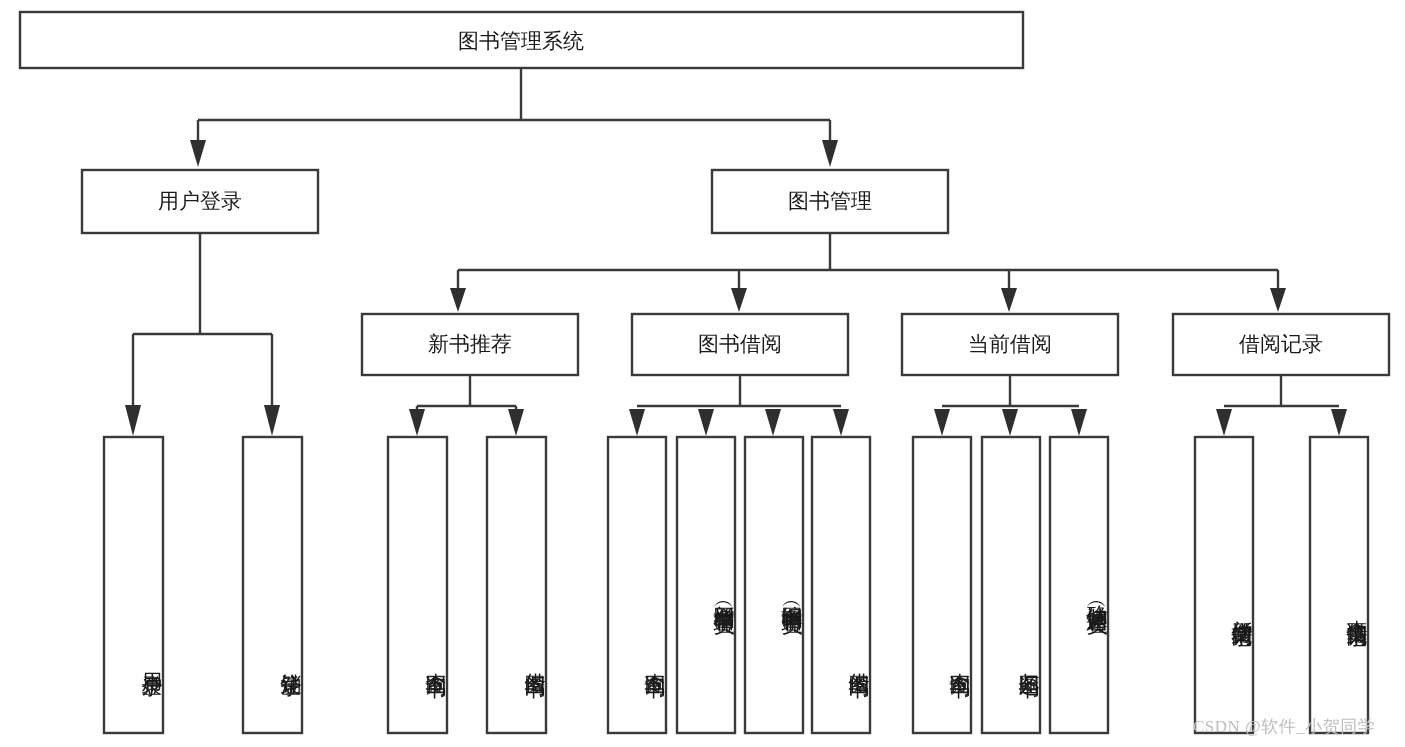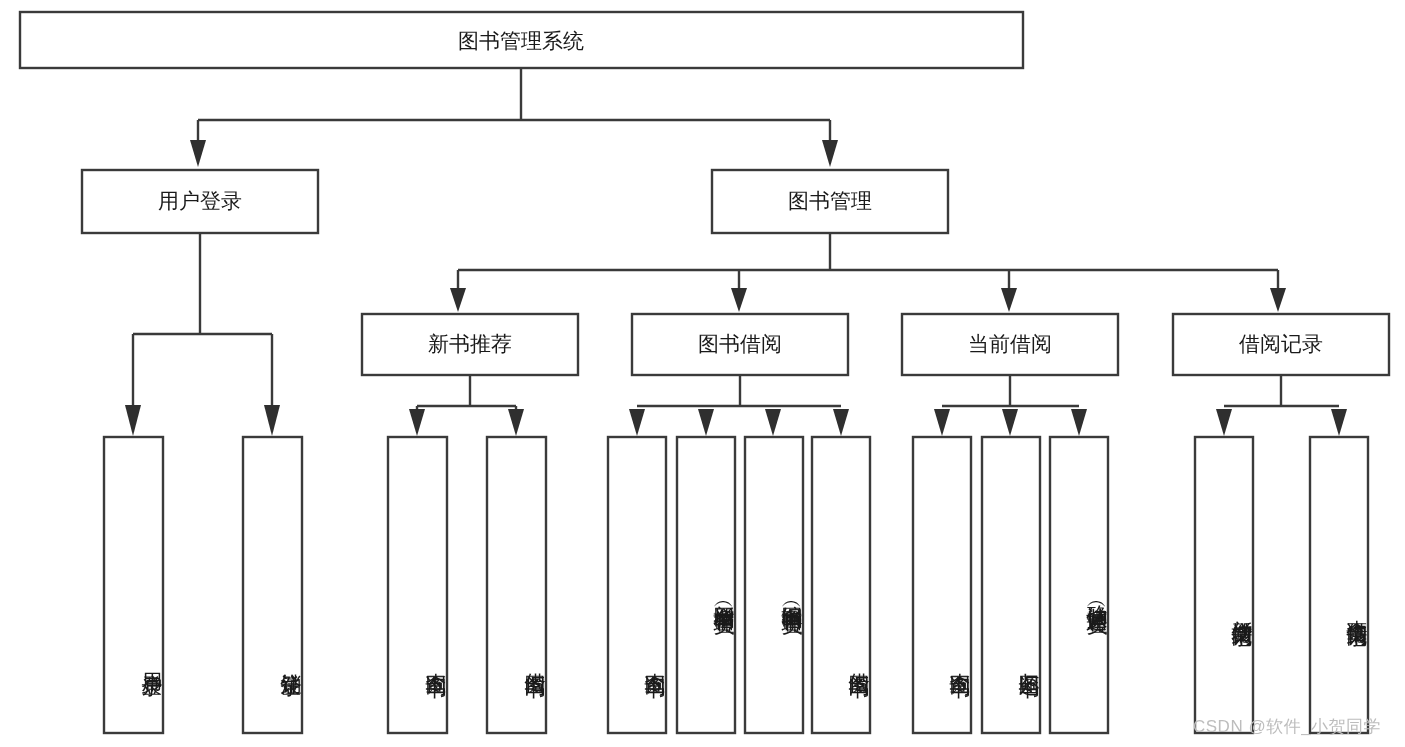--- a/index.html
+++ b/index.html
@@ -58,21 +58,21 @@
     letter-spacing: 1.5px;
     text-align: center;
     white-space: nowrap;
     pointer-events: none;
     display: flex;
     align-items: flex-start;
     justify-content: center;
   }
   .watermark {
     position: absolute;
-    font-family: Liberation Sans, sans-serif;
+    font-family: Liberation Serif, serif;
     font-size: 17px;
     color: #bdbdbd;
     white-space: nowrap;
     letter-spacing: 0.5px;
   }
 </style>
 </head>
 <body>
 
 <div id="diagram-root">

